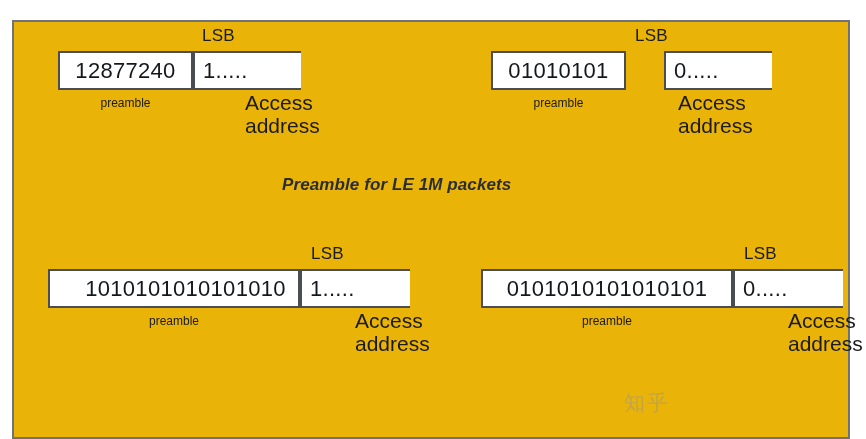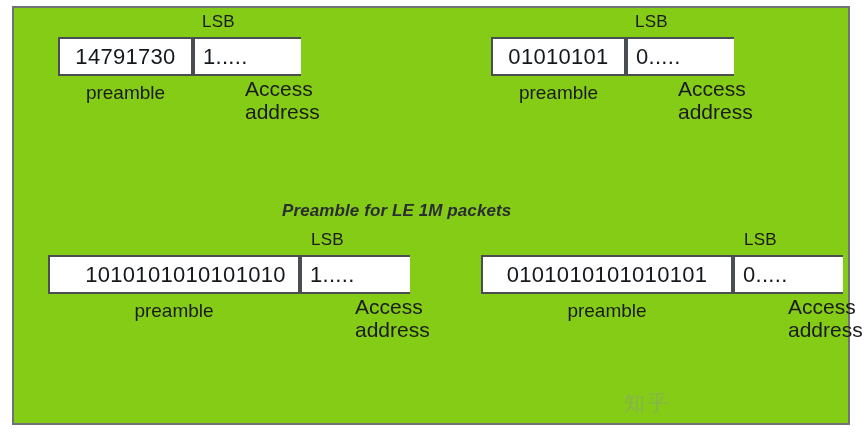--- a/index.html
+++ b/index.html
@@ -14,26 +14,26 @@
     overflow: hidden;
     font-family: "Liberation Sans", sans-serif;
     color: #1b1b1b;
     position: relative;
   }
 
   
   .figure-frame {
     position: absolute;
     left: 12px;
-    top: 6px;
+    top: 20px;
     width: 838px;
     height: 419px;
     border: 2px solid #6f7277;
     box-sizing: border-box;
-    background: #84cc16;
+    background: #eab308;
   }
 
   
   .packet-group {
     position: absolute;
   }
 
   .lsb-label {
     position: absolute;
     top: 0;
@@ -86,21 +86,21 @@
     font-size: 22px;
     font-weight: 400;
     letter-spacing: 0.3px;
     color: #14181c;
     white-space: nowrap;
     line-height: 1;
   }
 
   .preamble-caption {
     position: absolute;
-    font-size: 19px;
+    font-size: 12px;
     color: #1b1b1b;
     white-space: nowrap;
     text-align: center;
   }
 
   .access-caption {
     position: absolute;
     font-size: 21px;
     color: #1b1b1b;
     line-height: 1.08;
@@ -110,21 +110,20 @@
 
   
   .figure-caption {
     position: absolute;
     font-size: 17px;
     font-style: italic;
     font-weight: bold;
     color: #2a2d31;
     white-space: nowrap;
     letter-spacing: 0.1px;
-    margin-top: 40px;
   }
 
   
   .watermark {
     position: absolute;
     left: 624px;
     top: 389px;
     display: flex;
     align-items: center;
     gap: 24px;
@@ -149,40 +148,40 @@
 <body>
 
 <div class="figure-frame">
 
   <div class="packet-group" style="left:22px; top:4px; width:280px; height:130px;">
 
     <div class="lsb-label" style="left:166px; top:0px;">LSB</div>
 
     <div class="packet-row" style="left:22px; top:25px;">
       <div class="preamble-cell" style="width:135px;">
-        <span class="preamble-bits">14791730</span>
+        <span class="preamble-bits">12877240</span>
       </div>
       <div class="access-cell" style="width:108px;">
         <span class="access-bits">1.....</span>
       </div>
     </div>
 
     <div class="preamble-caption" style="left:22px; top:70px; width:135px;">preamble</div>
 
     <div class="access-caption" style="left:166px; top:66px;">
       <div>Access</div>
       <div>address</div>
     </div>
   </div>
 
   <div class="packet-group" style="left:455px; top:4px; width:285px; height:130px;">
 
     <div class="lsb-label" style="left:166px; top:0px;">LSB</div>
 
-    <div class="packet-row" style="left:22px; top:25px;">
+    <div class="packet-row" style="left:22px; top:25px;gap:38px;">
       <div class="preamble-cell" style="width:135px;">
         <span class="preamble-bits">01010101</span>
       </div>
       <div class="access-cell" style="width:108px;">
         <span class="access-bits">0.....</span>
       </div>
     </div>
 
     <div class="preamble-caption" style="left:22px; top:70px; width:135px;">preamble</div>
 

